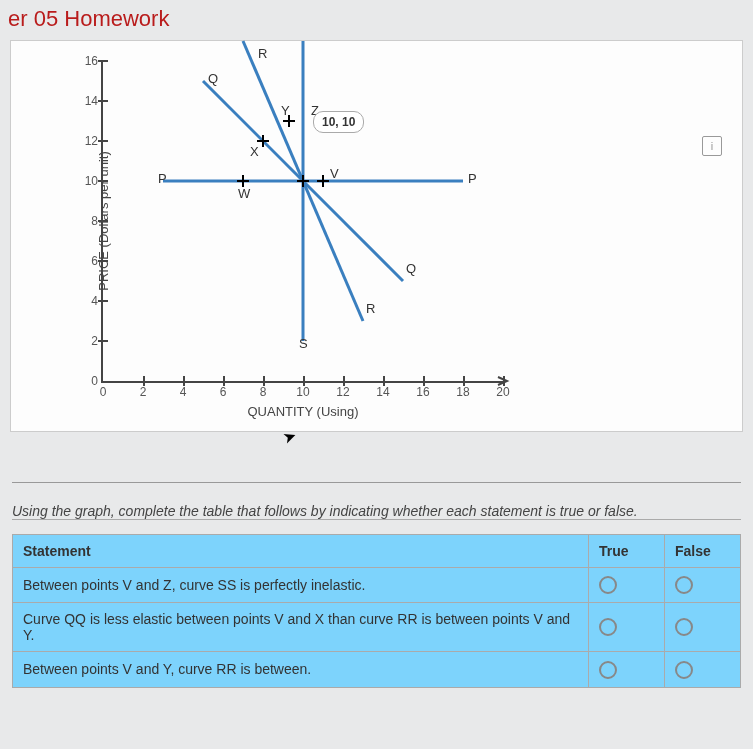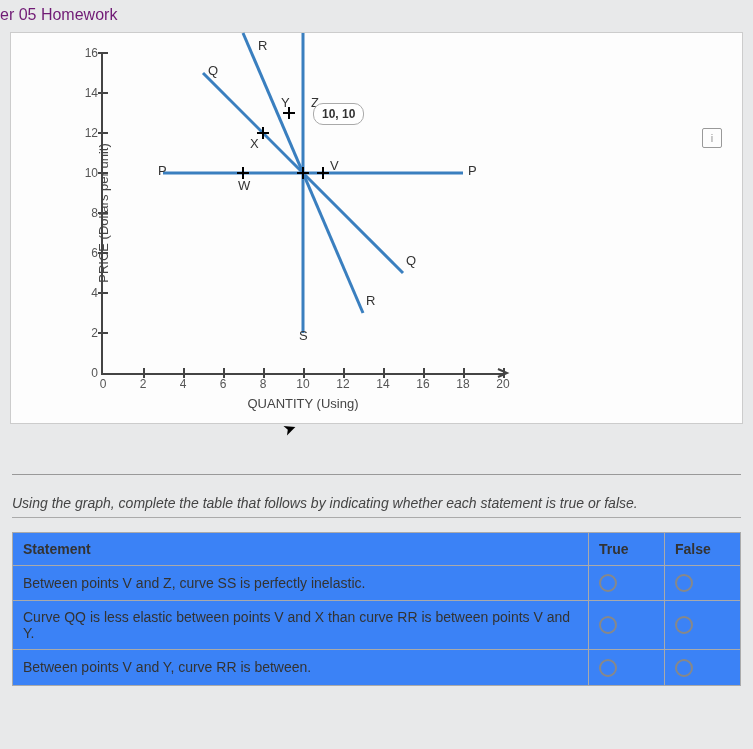--- a/index.html
+++ b/index.html
@@ -4,23 +4,23 @@
 <style>
   body {
     margin: 0;
     padding: 0;
     font-family: Arial, Helvetica, sans-serif;
     background: #e8e9ea;
     color: #333;
     width: 753px;
   }
   .page-title {
-    font-size: 16px;
-    color: #701a75;
-    padding: 6px 0 4px 0;
+    font-size: 22px;
+    color: #b91c1c;
+    padding: 6px 0 4px 8px;
   }
   .chart-panel {
     background: #fdfdfd;
     border: 1px solid #ccc;
     margin: 4px 10px 10px 10px;
     padding: 10px 30px 10px 10px;
     position: relative;
   }
   .chart-box {
     position: relative;
@@ -127,29 +127,28 @@
     margin: 50px 12px 20px 12px;
     border: none;
     border-top: 1px solid #999;
   }
   .instruction {
     font-style: italic;
     font-size: 14px;
     color: #444;
     margin: 20px 12px 14px 12px;
     border-bottom: 1px solid #aaa;
-    padding-bottom: 6px;
   }
   table.stmt {
     border-collapse: collapse;
     width: calc(100% - 24px);
     margin: 8px 12px;
     font-size: 14px;
     color: #333;
-    background: #3b82f6;
+    background: #7dd3fc;
   }
   table.stmt th, table.stmt td {
     border: 1px solid #aaa;
     padding: 8px 10px;
     text-align: left;
   }
   table.stmt th.cent, table.stmt td.cent {
     text-align: left;
     width: 55px;
   }

